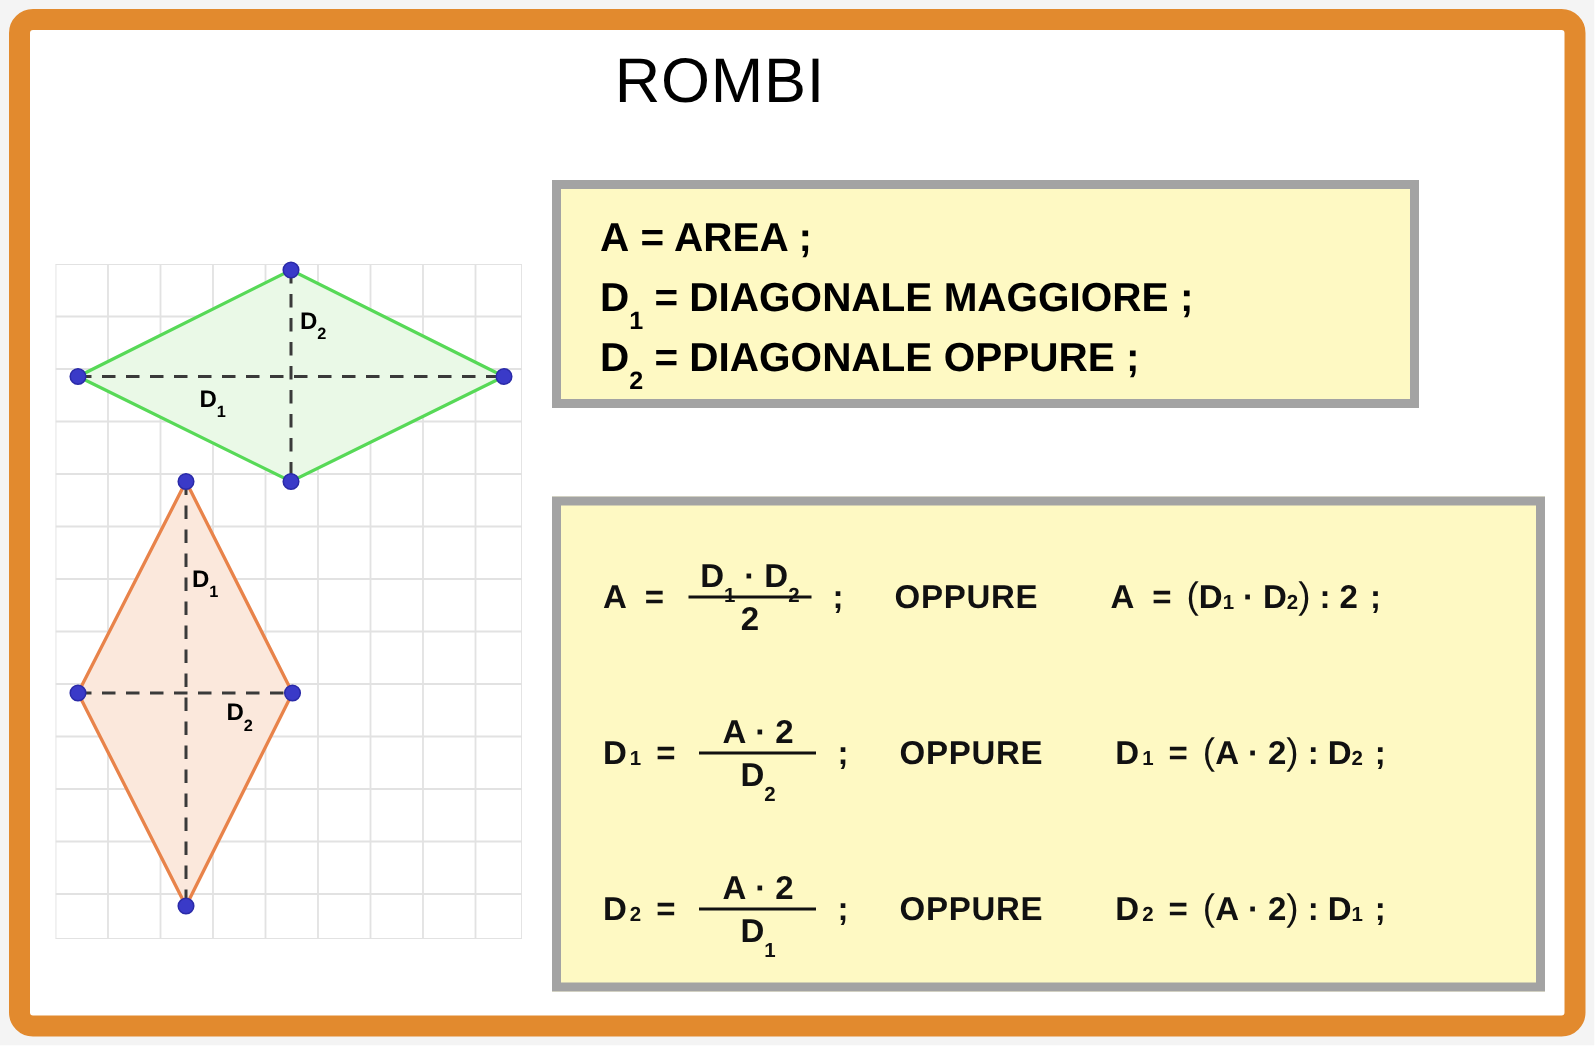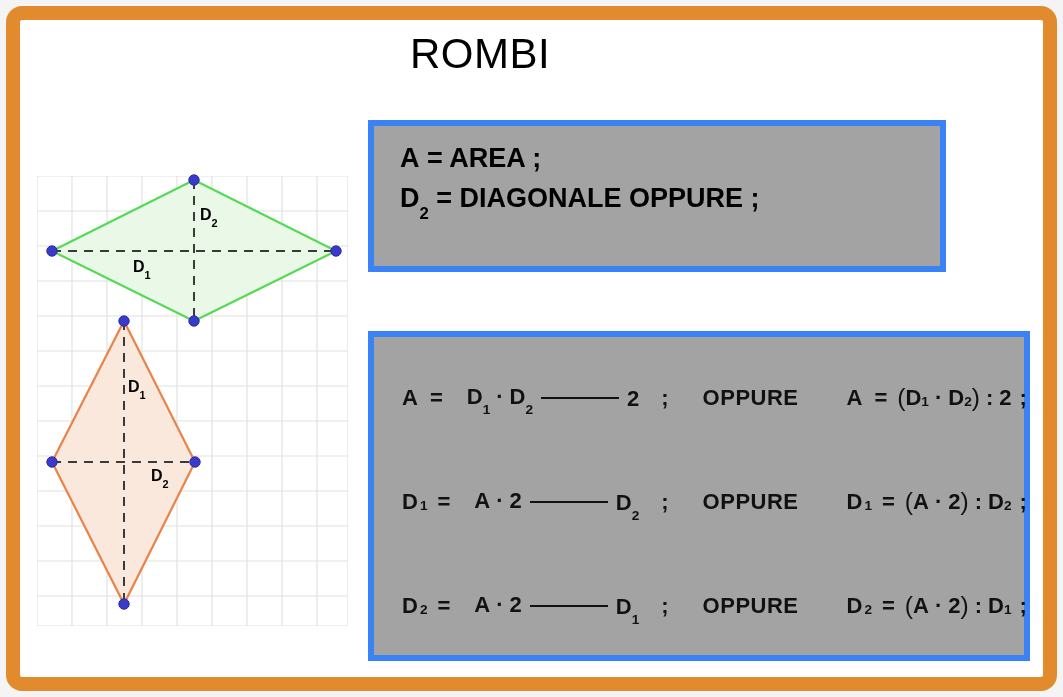--- a/index.html
+++ b/index.html
@@ -55,22 +55,22 @@
     font-weight: normal;
     color: #000000;
     letter-spacing: 0.5px;
     line-height: 1;
   }
 
   
   .green-box {
     position: absolute;
     box-sizing: border-box;
-    border: 6px solid #3b82f6;
-    background: #a3a3a3;
+    border: 6px solid #a3a3a3;
+    background: #fef9c3;
   }
 
   #legend-box {
     left: 368px;
     top: 120px;
     width: 578px;
     height: 152px;
   }
 
   #formula-box {
@@ -119,20 +119,21 @@
 
   .lhs {
     display: flex;
     align-items: center;
   }
   .var { margin: 0 2px; }
   .eq { margin: 0 10px; }
 
   .frac {
     display: inline-flex;
+    flex-direction: column;
     align-items: center;
     justify-content: center;
     margin: 0 6px;
     vertical-align: middle;
   }
   .frac .num {
     padding: 0 8px 2px 8px;
     line-height: 1.05;
   }
   .frac .bar {
@@ -256,20 +257,21 @@
     <div class="fig-label" id="lbl-o-d2">
       <span>D</span><span class="sub">2</span>
     </div>
   </div>
 
   <div id="title">ROMBI</div>
 
   <div id="legend-box" class="green-box">
     <div id="legend-lines">
       <span class="lg-line"><span>A</span><span class="sub"></span><span> = AREA ;</span></span>
+      <span class="lg-line"><span>D</span><span class="sub">1</span><span> = DIAGONALE MAGGIORE ;</span></span>
       <span class="lg-line"><span>D</span><span class="sub">2</span><span> = DIAGONALE OPPURE ;</span></span>
     </div>
   </div>
 
   <div id="formula-box" class="green-box">
 
     <div class="formula-row" id="row-0">
       <span class="lhs">
         <span class="var">A</span>
           <span class="sub"></span>

